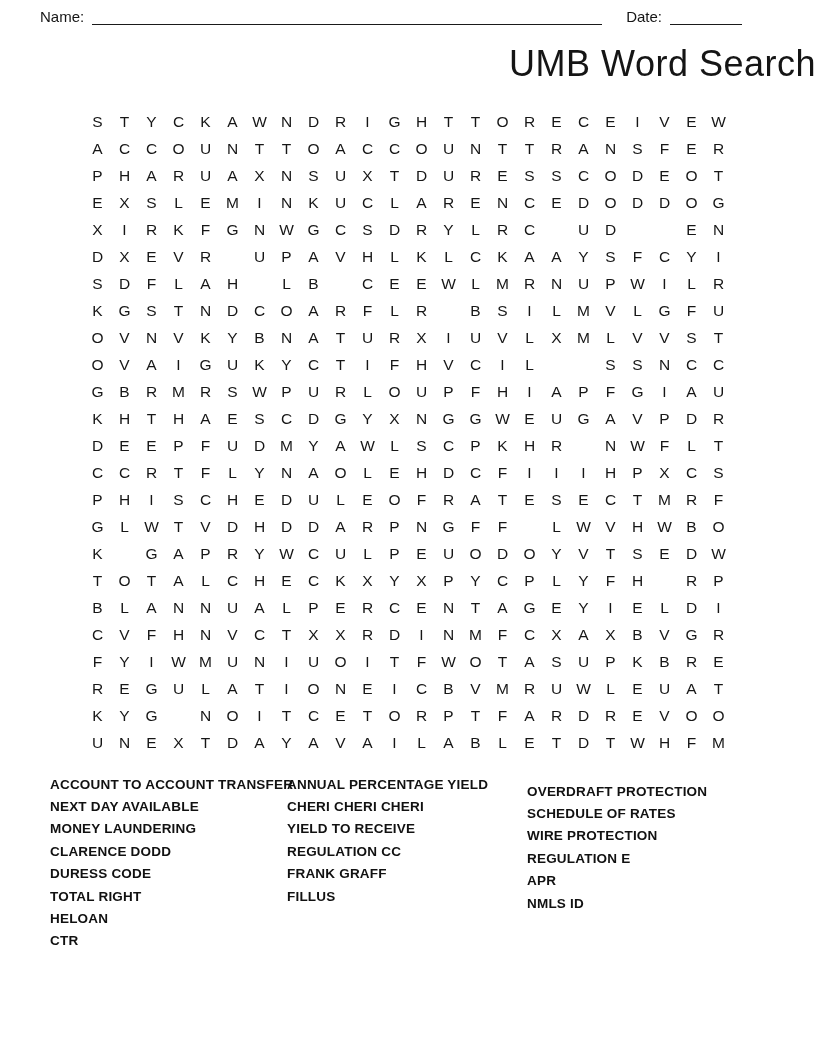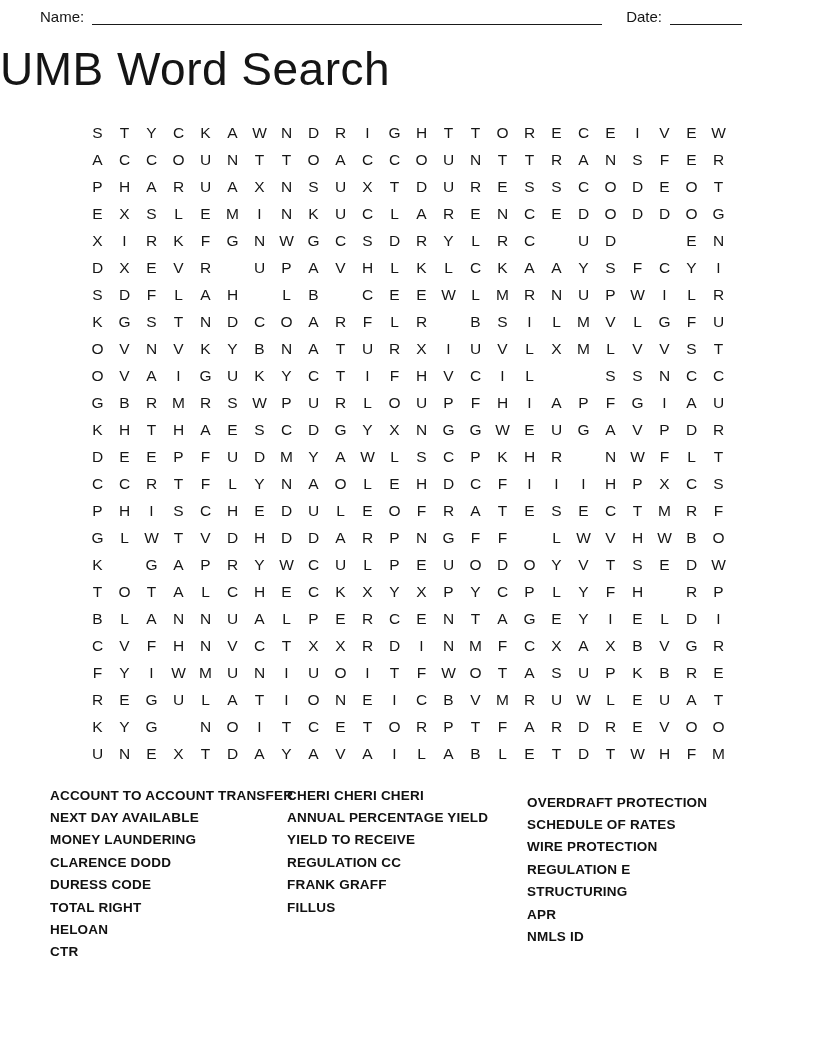--- a/index.html
+++ b/index.html
@@ -29,22 +29,22 @@
   .blank-line {
     border-bottom: 1.4px solid #1a1a1a;
     height: 15px;
   }
   .name-line { flex: 1; margin: 0 24px 1px 8px; }
   .date-line { width: 72px; margin: 0 0 1px 8px; }
 
   
   .title {
     margin-top: 18px;
-    text-align: left;
-    font-size: 46px;
+    text-align: right;
+    font-size: 36px;
     font-weight: 500;
     letter-spacing: 0.5px;
     line-height: 1.1;
   }
 
   
   .grid {
     margin: 24px auto 0 auto;
     width: 648px;
     display: grid;
@@ -676,31 +676,30 @@
         <div class="word">ACCOUNT TO ACCOUNT TRANSFER</div>
         <div class="word">NEXT DAY AVAILABLE</div>
         <div class="word">MONEY LAUNDERING</div>
         <div class="word">CLARENCE DODD</div>
         <div class="word">DURESS CODE</div>
         <div class="word">TOTAL RIGHT</div>
         <div class="word">HELOAN</div>
         <div class="word">CTR</div>
       </div>
     <div class="word-col-2">
+        <div class="word">ANNUAL PERCENTAGE YIELD</div>
         <div class="word">CHERI CHERI CHERI</div>
-        <div class="word">ANNUAL PERCENTAGE YIELD</div>
         <div class="word">YIELD TO RECEIVE</div>
         <div class="word">REGULATION CC</div>
         <div class="word">FRANK GRAFF</div>
         <div class="word">FILLUS</div>
       </div>
     <div class="word-col-3">
         <div class="word">OVERDRAFT PROTECTION</div>
         <div class="word">SCHEDULE OF RATES</div>
         <div class="word">WIRE PROTECTION</div>
         <div class="word">REGULATION E</div>
-        <div class="word">STRUCTURING</div>
         <div class="word">APR</div>
         <div class="word">NMLS ID</div>
       </div>
   </div>
 
 </div>
 
 </body></html>

